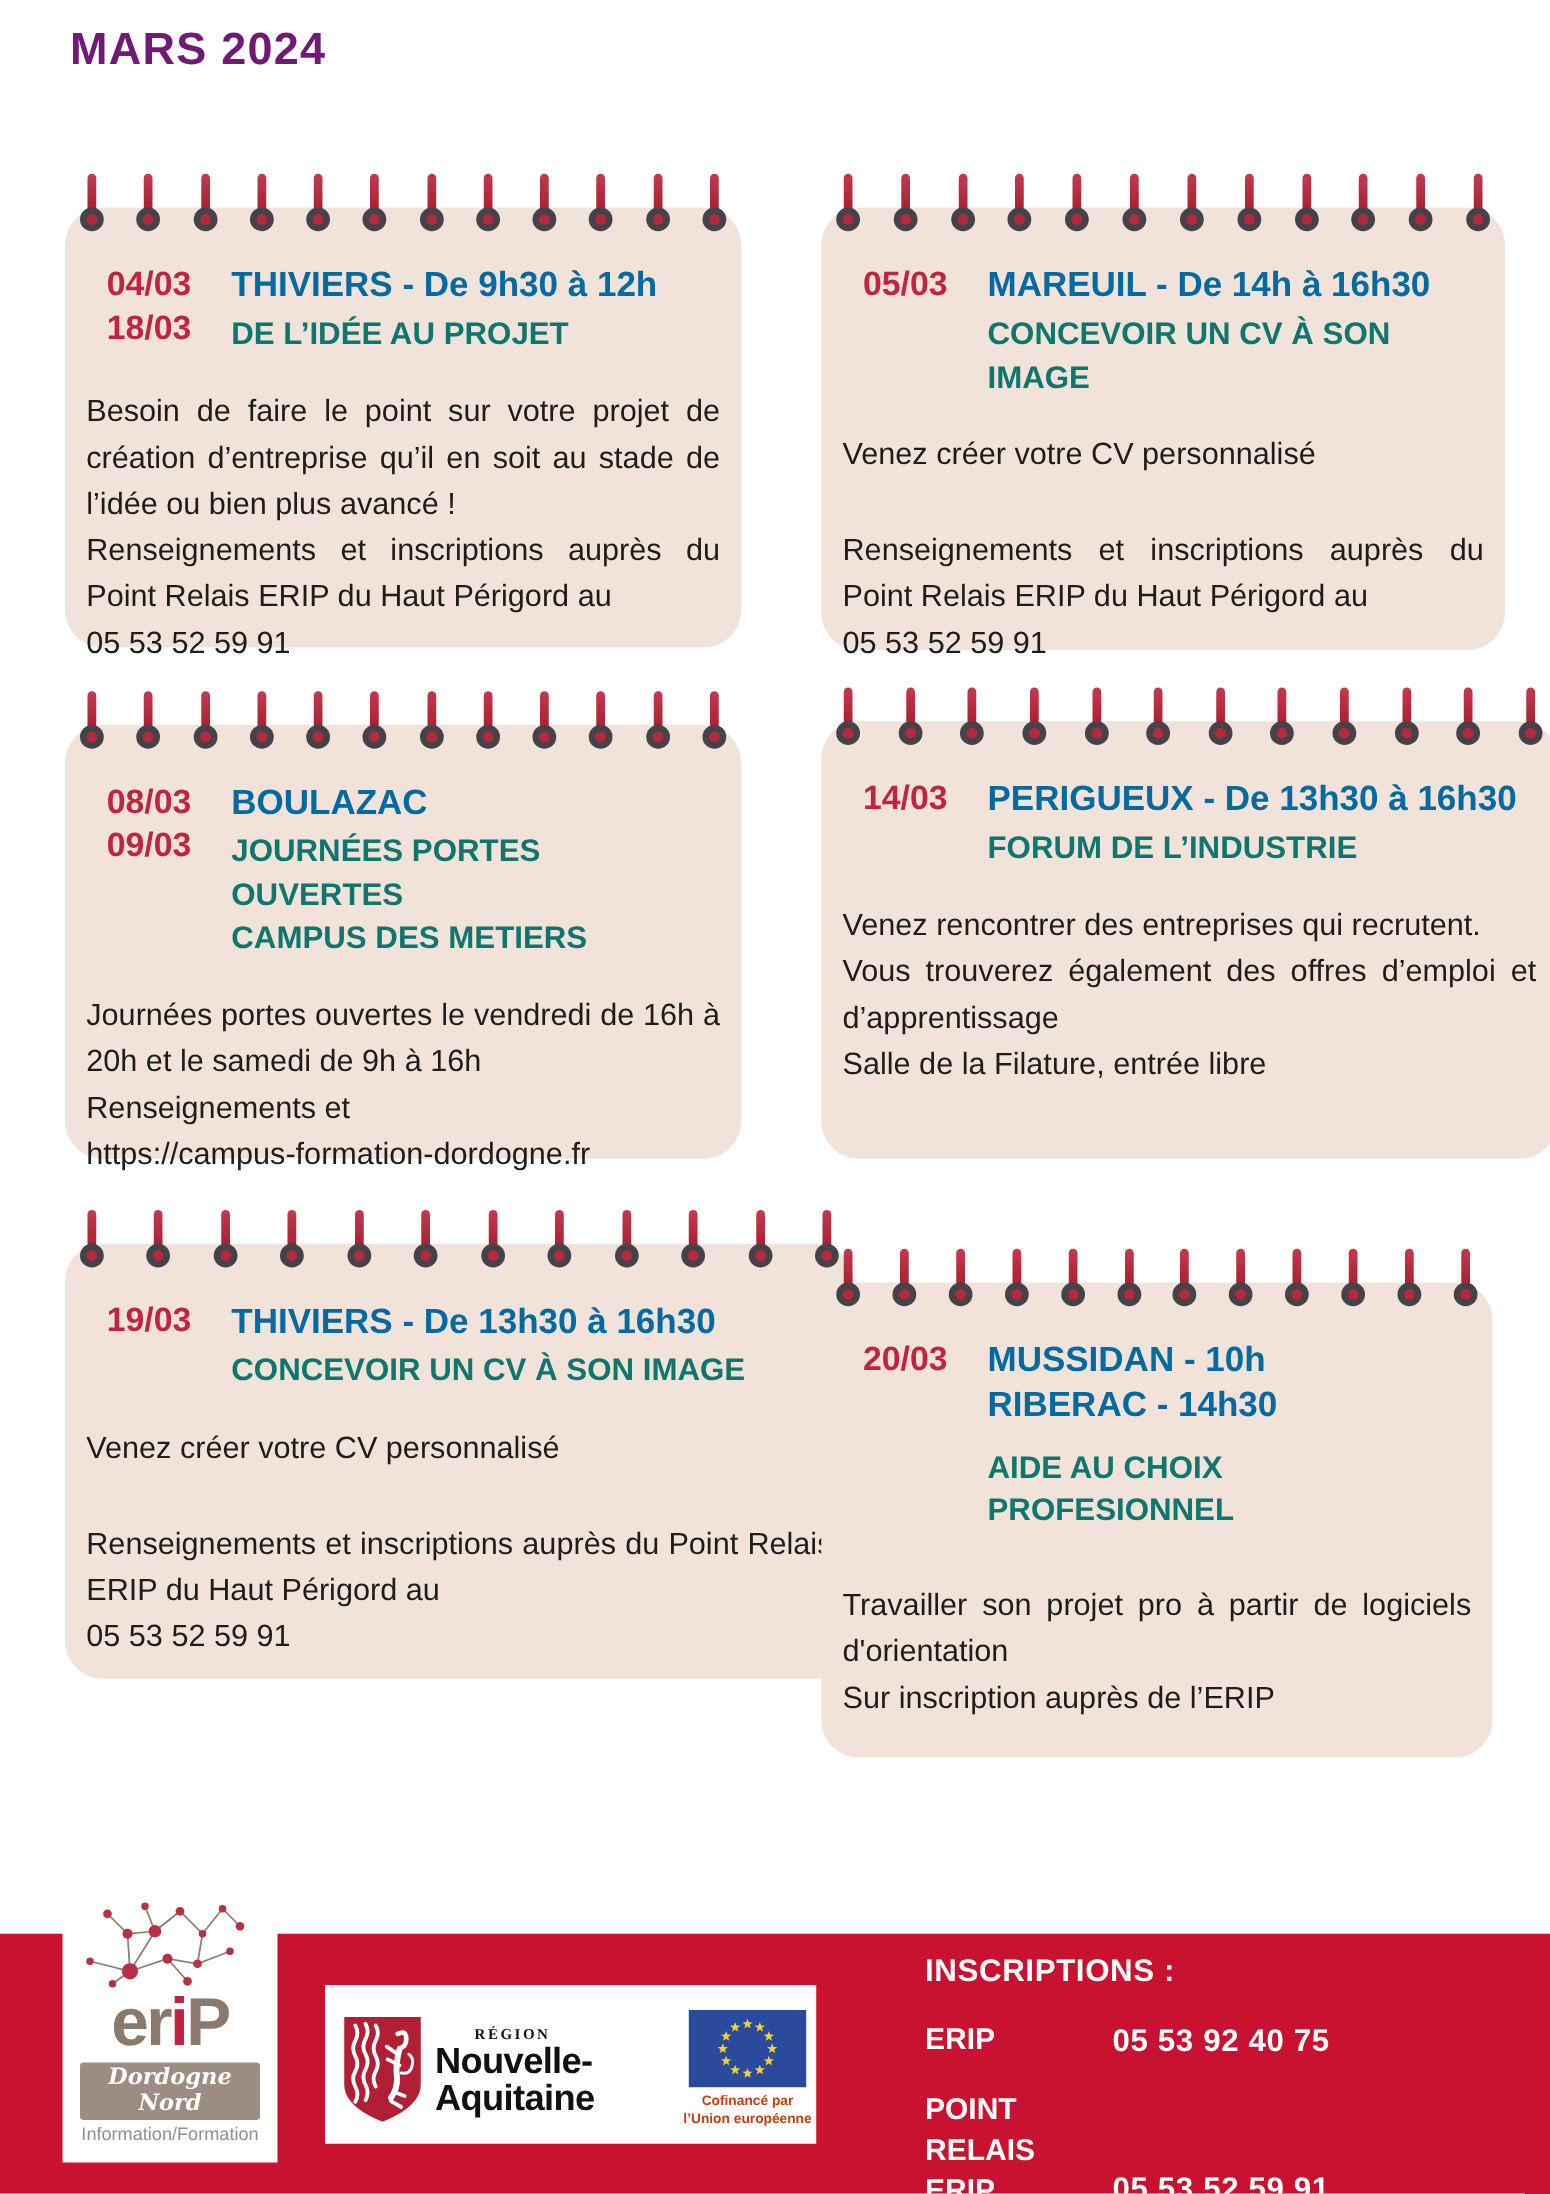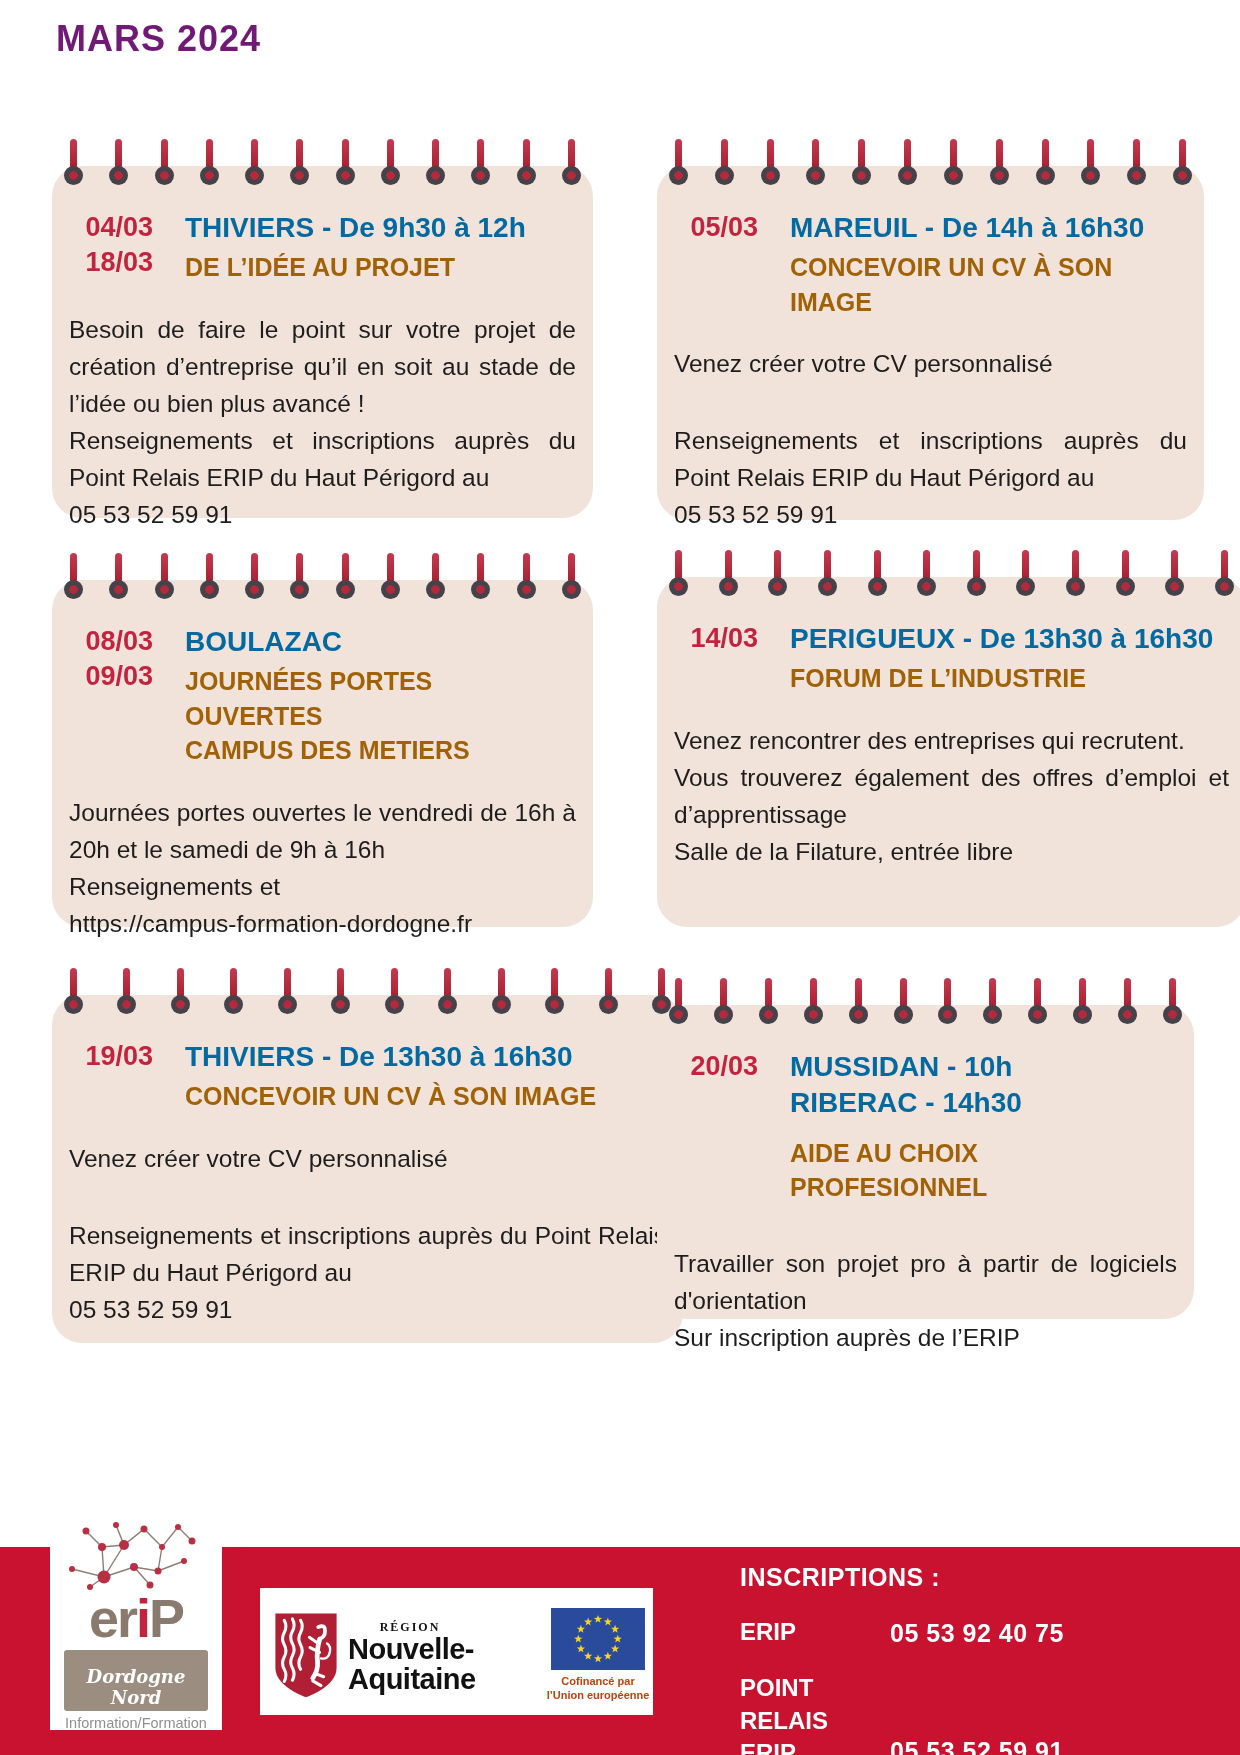--- a/index.html
+++ b/index.html
@@ -20,21 +20,21 @@
     position:absolute;
     background:#f1e3da;
     border-radius:30px;
     padding:44px 17px 0 17px;
   }
   .card-0 { left:52px;  top:166px; width:541px; height:352px; }
   .card-1 { left:657px; top:166px; width:547px; height:354px; }
   .card-2 { left:52px;  top:580px; width:541px; height:347px; }
   .card-3 { left:657px; top:577px; width:589px; height:350px; }
   .card-4 { left:52px;  top:995px; width:631px; height:348px; }
-  .card-5 { left:657px; top:1005px; width:537px; height:314px; }
+  .card-5 { left:657px; top:1026px; width:537px; height:380px; }
 
   .pins {
     position:absolute; top:-27px; left:12px; right:12px;
     display:flex; justify-content:space-between; height:46px;
   }
   .pin { position:relative; display:block; width:19px; height:46px; }
   .pin::before {
     content:""; position:absolute; left:6px; top:0;
     width:7px; height:30px; border-radius:4px;
     background:linear-gradient(#c43950,#a8202f);
@@ -45,21 +45,21 @@
     background:radial-gradient(circle, #b5293d 0 4px, #46424a 4.5px);
   }
 
   .card-header { display:flex; margin-bottom:26px; }
   .card-dates {
     flex:none; width:84px;
     color:#c2243f; font-size:27px; font-weight:800; line-height:1.3;text-align:right;
   }
   .card-titles { flex:1; padding-left:32px; }
   .title-line { color:#0369a1; font-size:28px; font-weight:800; line-height:1.3; }
-  .subtitle-line { color:#a16207; font-size:25px; font-weight:800; line-height:1.38; margin-top:4px; }
+  .subtitle-line { color:#0f766e; font-size:25px; font-weight:800; line-height:1.38; margin-top:4px; }
 
   .card-body p {
     font-size:24.5px; line-height:37px; color:#1d1d1d;
     text-align:justify;
   }
   .gap-top { margin-top:40px !important; }
 
   
   .footer-band {
     position:absolute; left:0; top:1547px; width:1240px; height:208px;
@@ -70,21 +70,21 @@
     background:#ffffff; text-align:center;
   }
   .erip-network { display:block; margin:6px auto 0; }
   .erip-word { font-size:54px; font-weight:800; letter-spacing:-2px; line-height:1; margin-top:0px; }
   .erip-word .w-main { color:#8a7a6e; }
   .erip-word .w-i { color:#c2243f; }
   .erip-ribbon {
     margin:5px auto 0; width:144px; border-radius:3px;
     background:#9c8d81; color:#ffffff;
     font-family:"DejaVu Serif", serif; font-style:italic; font-weight:bold;
-    font-size:18px; padding:16px 0 3px;
+    font-size:18px; padding:1px 0 3px;
   }
   .erip-tagline { margin-top:4px; font-size:14.5px; color:#8f8f8f; }
 
   .na-box {
     position:absolute; left:260px; top:1588px; width:393px; height:127px;
     background:#ffffff;
   }
   .na-shield { position:absolute; left:12px; top:20px; }
   .na-text { position:absolute; left:88px; top:32px; width:124px; text-align:center; }
   .na-region { font-size:12px; font-weight:800; letter-spacing:2px; color:#111111;font-family:Liberation Serif, serif; }

